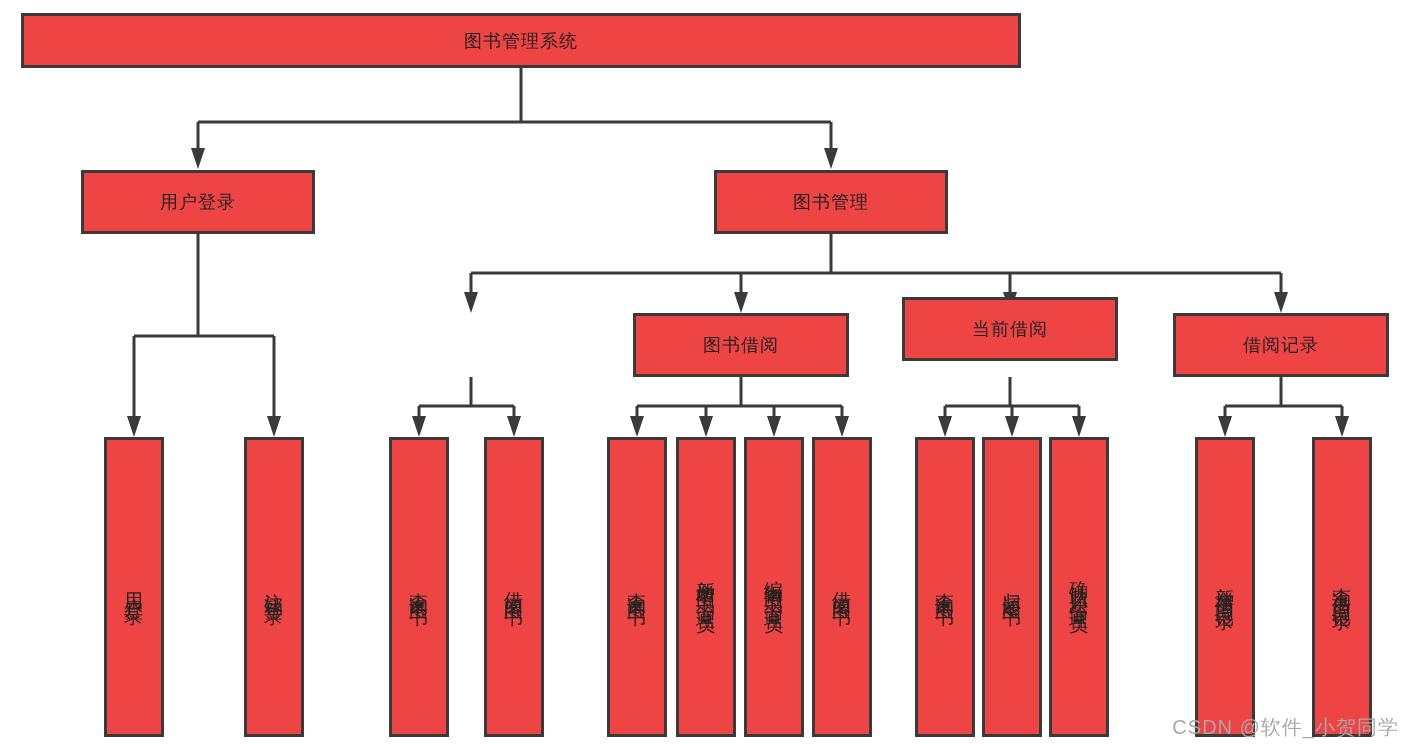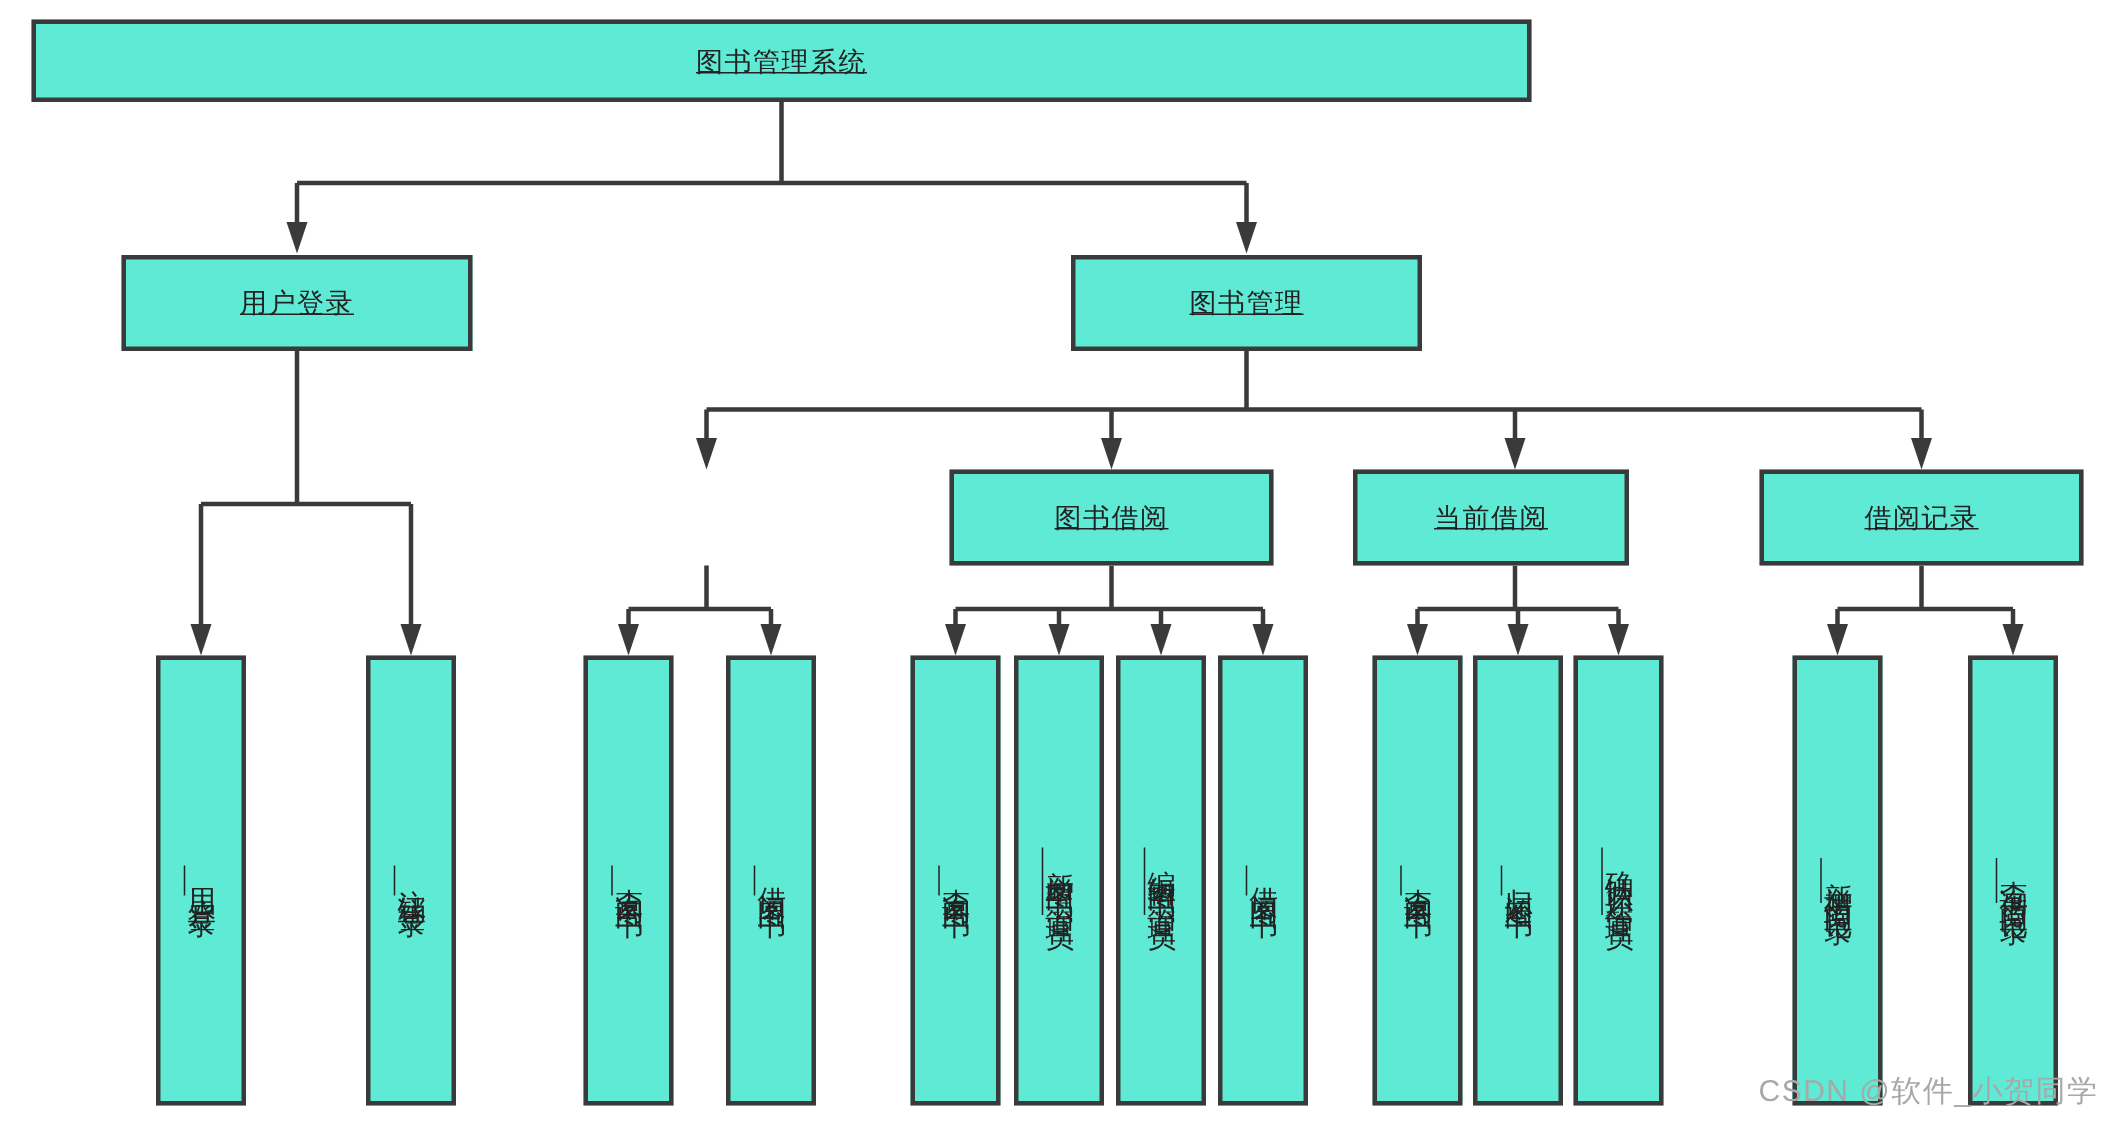--- a/index.html
+++ b/index.html
@@ -15,29 +15,28 @@
     overflow:hidden;
   }
   .stage{position:relative;width:1405px;height:747px;}
   .wires{position:absolute;left:0;top:0;}
   .wires path{stroke:var(--line);stroke-width:3;fill:none;}
   .wires polygon{fill:var(--line);stroke:none;}
   .box{
     position:absolute;
     box-sizing:border-box;
     border:3px solid var(--line);
-    background:#5eead4;
+    background:#ef4444;
     display:flex;
     align-items:center;
     justify-content:center;
     color:var(--text);
     font-size:18px;
     letter-spacing:1px;
     white-space:nowrap;
-    text-decoration:underline;
   }
   .leaf{
     writing-mode:vertical-rl;
     text-orientation:mixed;
     font-size:19px;
     letter-spacing:5px;
     line-height:1;
     white-space:normal;
   }
   .watermark{
@@ -93,21 +92,21 @@
     <polygon points="1218,416 1232,416 1225,437"></polygon>
     <polygon points="1335,416 1349,416 1342,437"></polygon>
   </svg>
 
   <div class="box" style="left:21px;top:13px;width:1000px;height:55px;">图书管理系统</div>
 
   <div class="box" style="left:81px;top:170px;width:234px;height:64px;">用户登录</div>
   <div class="box" style="left:714px;top:170px;width:234px;height:64px;">图书管理</div>
 
   <div class="box" style="left:633px;top:313px;width:216px;height:64px;">图书借阅</div>
-  <div class="box" style="left:902px;top:313px;width:184px;height:64px;">当前借阅</div>
+  <div class="box" style="left:902px;top:297px;width:216px;height:64px;">当前借阅</div>
   <div class="box" style="left:1173px;top:313px;width:216px;height:64px;">借阅记录</div>
 
   <div class="box leaf" style="left:104px;top:437px;width:60px;height:300px;">用户登录</div>
   <div class="box leaf" style="left:244px;top:437px;width:60px;height:300px;">注销登录</div>
   <div class="box leaf" style="left:389px;top:437px;width:60px;height:300px;">查询图书</div>
   <div class="box leaf" style="left:484px;top:437px;width:60px;height:300px;">借阅图书</div>
   <div class="box leaf" style="left:607px;top:437px;width:60px;height:300px;">查询图书</div>
   <div class="box leaf" style="left:676px;top:437px;width:60px;height:300px;">新增图书（管理员）</div>
   <div class="box leaf" style="left:744px;top:437px;width:60px;height:300px;">编辑图书（管理员）</div>
   <div class="box leaf" style="left:812px;top:437px;width:60px;height:300px;">借阅图书</div>

